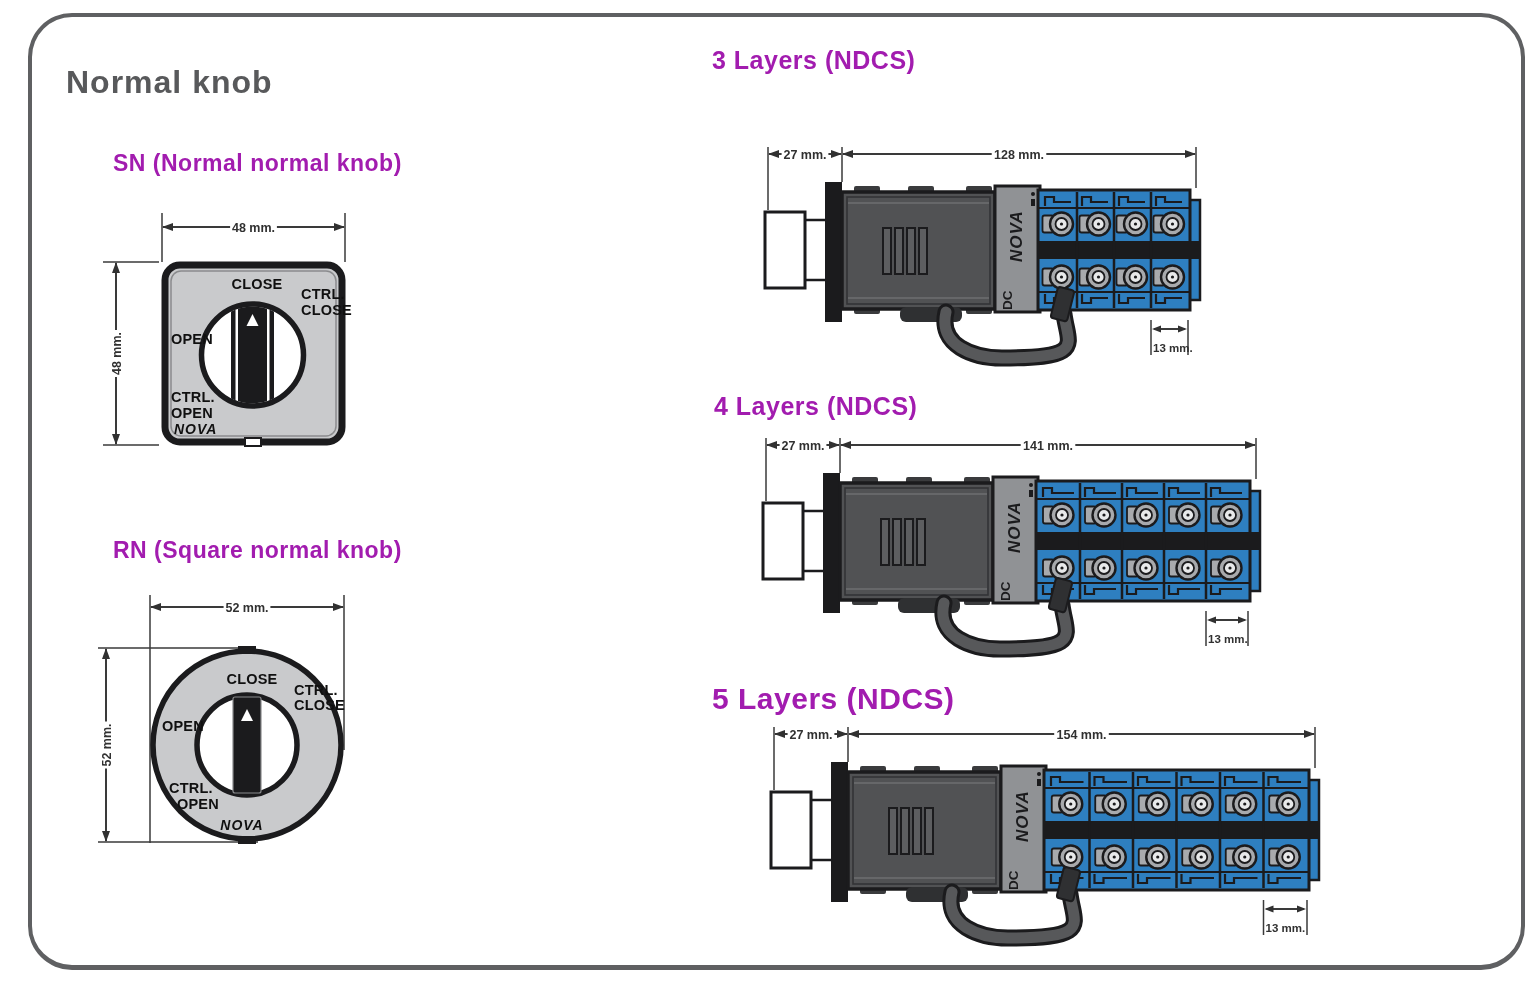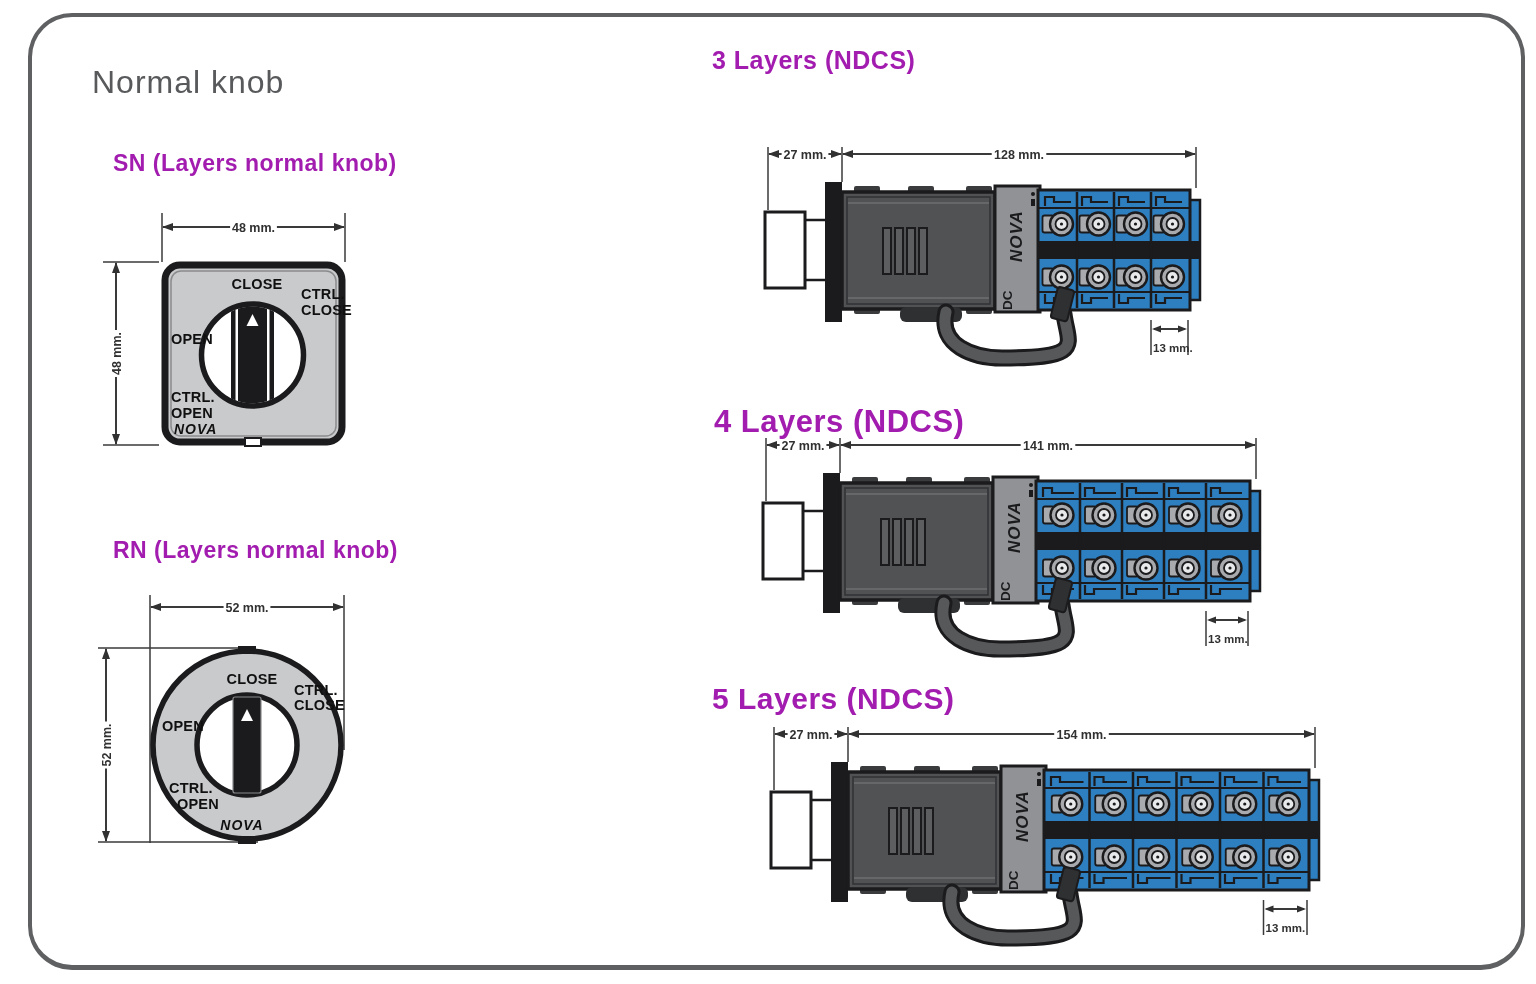--- a/index.html
+++ b/index.html
@@ -1,41 +1,41 @@
 <!DOCTYPE html>
 <html><head>
 <meta charset="utf-8">
 <style>
   html,body{margin:0;padding:0;background:#fff;}
   body{width:1536px;height:984px;position:relative;overflow:hidden;
        font-family:"Liberation Sans",sans-serif;}
   .frame{position:absolute;left:28px;top:13px;width:1489px;height:948px;
          border:4px solid #5f6062;border-bottom-width:5px;border-radius:44px;}
   .abs{position:absolute;}
-  .page-title{left:66px;top:64px;font-size:32px;font-weight:normal;color:#58595b;letter-spacing:1px;margin-left:26px;}
+  .page-title{left:66px;top:64px;font-size:32px;font-weight:bold;color:#58595b;letter-spacing:1px;}
   .sec-h{font-size:23px;font-weight:bold;color:#a21caf;letter-spacing:0.5px;white-space:nowrap;text-align:center;}
   svg{display:block;}
   svg text{font-family:"Liberation Sans",sans-serif;font-weight:bold;}
   .dim{stroke:#3a3a3a;stroke-width:2;}
   .thin{stroke:#3a3a3a;stroke-width:1.5;}
   .dimtxt{font-size:12.5px;fill:#313131;}
   .kl{font-size:14.5px;fill:#101010;letter-spacing:0.2px;}
   .logo{font-size:14px;font-style:italic;fill:#101010;letter-spacing:1px;}
   .plate-logo{font-size:17px;font-style:italic;fill:#1b1b1d;letter-spacing:1px;}
   .plate-dc{font-size:13.5px;fill:#1b1b1d;}
   .pitchtxt{font-size:11.5px;fill:#313131;}
 </style>
 </head>
 <body>
 
 <div class="frame"></div>
 
 <div class="abs page-title">Normal knob</div>
 
-<div class="abs sec-h" style="left:113px;top:150px;">SN (Layers normal knob)</div>
+<div class="abs sec-h" style="left:113px;top:150px;">SN (Normal normal knob)</div>
 <div class="abs" style="left:95px;top:205px;" id="sn-diagram">
     <svg viewBox="0 0 290 255" width="290" height="255">
       <line x1="67" y1="8" x2="67" y2="57" class="thin"></line>
       <line x1="250" y1="8" x2="250" y2="57" class="thin"></line>
       <line x1="68" y1="22" x2="135.1" y2="22" class="dim"></line>
       <line x1="181.9" y1="22" x2="249" y2="22" class="dim"></line>
       <polygon points="67,22 78,18 78,26" fill="#313131"></polygon>
       <polygon points="250,22 239,18 239,26" fill="#313131"></polygon>
       <text x="158.5" y="26.5" class="dimtxt" text-anchor="middle">48 mm.</text>
       <line x1="8" y1="57" x2="64" y2="57" class="thin"></line>
@@ -61,21 +61,21 @@
       <text x="162" y="84" class="kl" text-anchor="middle">CLOSE</text>
       <text x="206" y="94" class="kl">CTRL.</text>
       <text x="206" y="110" class="kl">CLOSE</text>
       <text x="76" y="139" class="kl">OPEN</text>
       <text x="76" y="197" class="kl">CTRL.</text>
       <text x="76" y="213" class="kl">OPEN</text>
       <text x="79" y="229" class="logo">NOVA</text>
     </svg>
   </div>
 
-<div class="abs sec-h" style="left:113px;top:537px;">RN (Layers normal knob)</div>
+<div class="abs sec-h" style="left:113px;top:537px;">RN (Square normal knob)</div>
 <div class="abs" style="left:90px;top:585px;text-decoration:underline;" id="rn-diagram">
     <svg viewBox="0 0 300 290" width="300" height="290">
       <line x1="60" y1="10" x2="60" y2="258" class="thin"></line>
       <line x1="254" y1="10" x2="254" y2="165" class="thin"></line>
       <line x1="61" y1="22" x2="133.6" y2="22" class="dim"></line>
       <line x1="180.4" y1="22" x2="253" y2="22" class="dim"></line>
       <polygon points="60,22 71,18 71,26" fill="#313131"></polygon>
       <polygon points="254,22 243,18 243,26" fill="#313131"></polygon>
       <text x="157" y="26.5" class="dimtxt" text-anchor="middle">52 mm.</text>
       <line x1="8" y1="63" x2="160" y2="63" class="thin"></line>
@@ -193,21 +193,21 @@
       <rect x="304" y="146" width="17" height="32" rx="3" transform="rotate(14 312 162)" fill="#2f3032" stroke="#1b1b1d" stroke-width="2"></rect>
       <line x1="401" y1="178" x2="401" y2="213" class="thin"></line>
       <line x1="438" y1="178" x2="438" y2="213" class="thin"></line>
       <line x1="404" y1="187" x2="435" y2="187" class="dim"></line>
       <polygon points="402,187 411,183.5 411,190.5" fill="#313131"></polygon>
       <polygon points="437,187 428,183.5 428,190.5" fill="#313131"></polygon>
       <text x="403" y="210" class="pitchtxt">13 mm.</text>
     </svg>
   </div>
 
-<div class="abs sec-h" style="left:714px;top:404px;font-size:31px;">4 Layers (NDCS)</div>
+<div class="abs sec-h" style="left:714px;top:392px;font-size:25px;">4 Layers (NDCS)</div>
 <div class="abs" style="left:748px;top:433px;" id="asm-1">
     <svg viewBox="0 0 545 235" width="545" height="235">
       <line x1="18" y1="5" x2="18" y2="68" class="thin"></line>
       <line x1="92" y1="5" x2="92" y2="40" class="thin"></line>
       <line x1="508" y1="5" x2="508" y2="46" class="thin"></line>
       <line x1="19" y1="12" x2="31.6" y2="12" class="dim"></line>
       <line x1="78.4" y1="12" x2="91" y2="12" class="dim"></line>
       <polygon points="18,12 29,8 29,16" fill="#313131"></polygon>
       <polygon points="92,12 81,8 81,16" fill="#313131"></polygon>
       <text x="55" y="16.5" class="dimtxt" text-anchor="middle">27 mm.</text>

